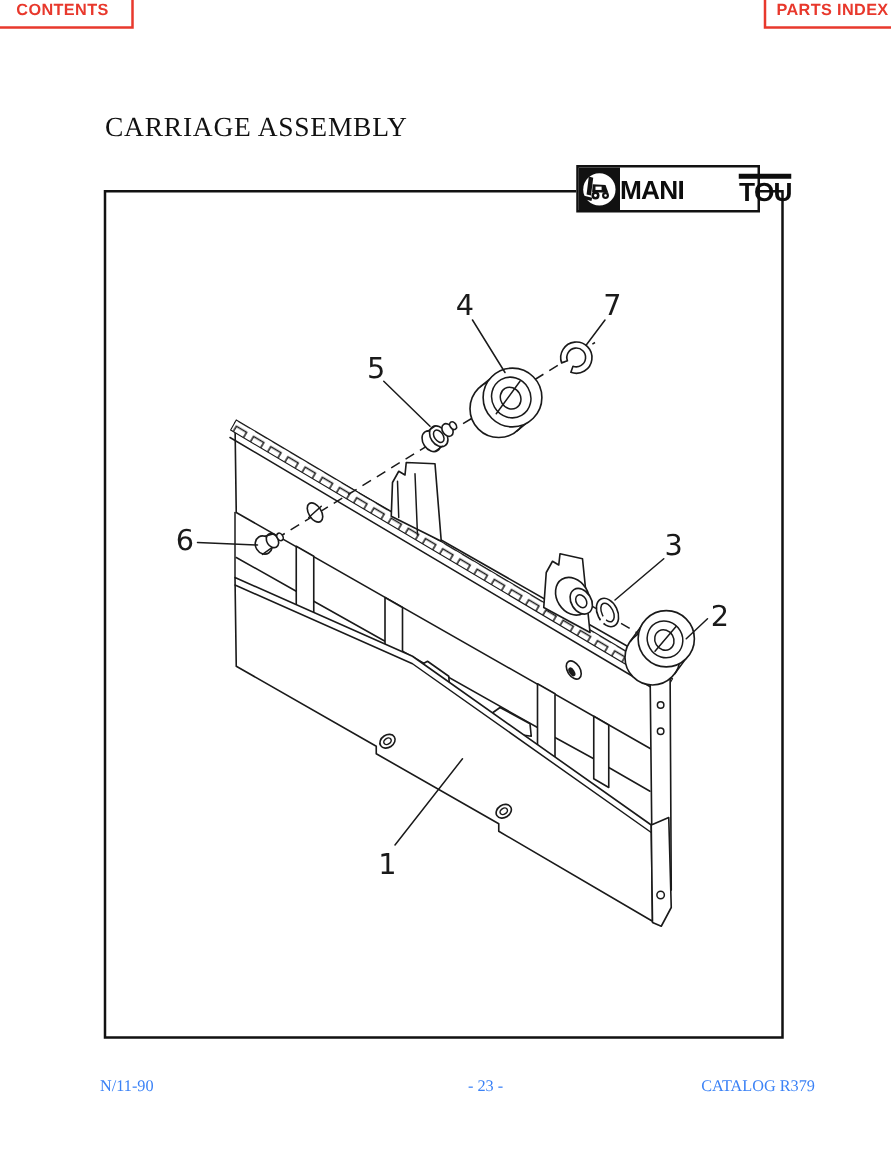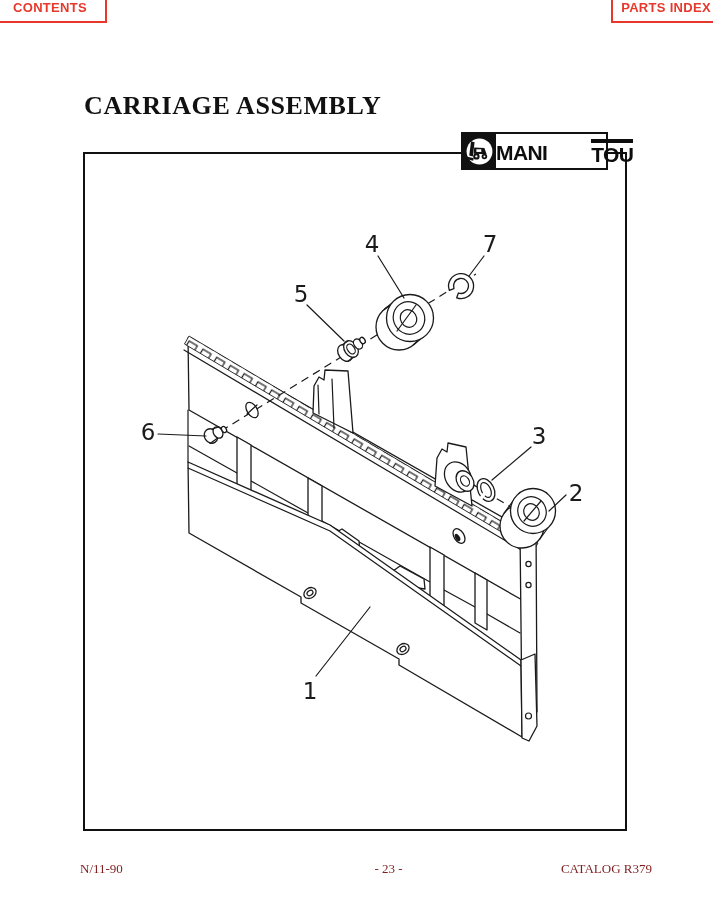--- a/index.html
+++ b/index.html
@@ -6,30 +6,30 @@
   html,body{margin:0;padding:0;}
   body{width:713px;height:919px;position:relative;background:#ffffff;overflow:hidden;
        font-family:"Liberation Sans",sans-serif;color:var(--ink);}
   .navbtn{position:absolute;background:#fff;border:2px solid var(--red);color:var(--red);
        font-family:"Liberation Sans",sans-serif;font-weight:bold;font-size:13px;
        display:flex;align-items:flex-end;justify-content:center;letter-spacing:.3px;
        box-sizing:border-box;padding-bottom:6px;cursor:pointer;}
   #btn-contents{left:-7px;top:-7px;width:114px;height:30px;}
   #btn-parts{left:611px;top:-7px;width:110px;height:30px;}
   .page-title{position:absolute;left:84px;top:74px;font-family:"Liberation Serif",serif;
-       font-weight:bold;font-size:26px;letter-spacing:.6px;color:#111;white-space:nowrap;}
+       font-weight:normal;font-size:22px;letter-spacing:.6px;color:#111;white-space:nowrap;}
   .frame{position:absolute;left:83px;top:152px;width:540px;height:675px;border:2.5px solid #111;}
   svg.diagram{position:absolute;left:83px;top:152px;}
   .logo{position:absolute;left:461px;top:132px;width:147px;height:38px;background:#fff;
        border:2px solid #111;display:flex;box-sizing:border-box;}
   .logo-mark{width:37px;background:#111;display:flex;align-items:center;justify-content:center;}
   .logo-text{flex:1;display:flex;align-items:center;justify-content:center;
        font-weight:bold;font-size:21px;letter-spacing:-0.6px;color:#0d0d0d;padding-top:3px;white-space:nowrap;}
   .logo-text .tou{display:inline-block;border-top:4.5px solid #0d0d0d;margin-left:44px;}
-  .footer{position:absolute;top:861px;font-family:"Liberation Serif",serif;font-size:13px;color:#7f1d1d;}
+  .footer{position:absolute;top:861px;font-family:"Liberation Serif",serif;font-size:13px;color:#3b82f6;}
   .footer.left{left:80px;}
   .footer.center{left:0;width:713px;text-align:center;padding-left:32px;}
   .footer.right{left:0;width:632px;text-align:right;margin-left:20px;}
   svg .w{fill:#ffffff;stroke:#1a1a1a;stroke-width:1.3;stroke-linejoin:round;}
   svg .ln{fill:none;stroke:#1a1a1a;stroke-width:1.2;stroke-linejoin:round;stroke-linecap:round;}
   svg .dash{fill:none;stroke:#1a1a1a;stroke-width:1.2;stroke-dasharray:8 5.5;}
   svg .num{font-family:"DejaVu Sans",sans-serif;font-size:23px;fill:#1a1a1a;text-anchor:middle;stroke:none;}
 </style>
 </head>
 <body>

